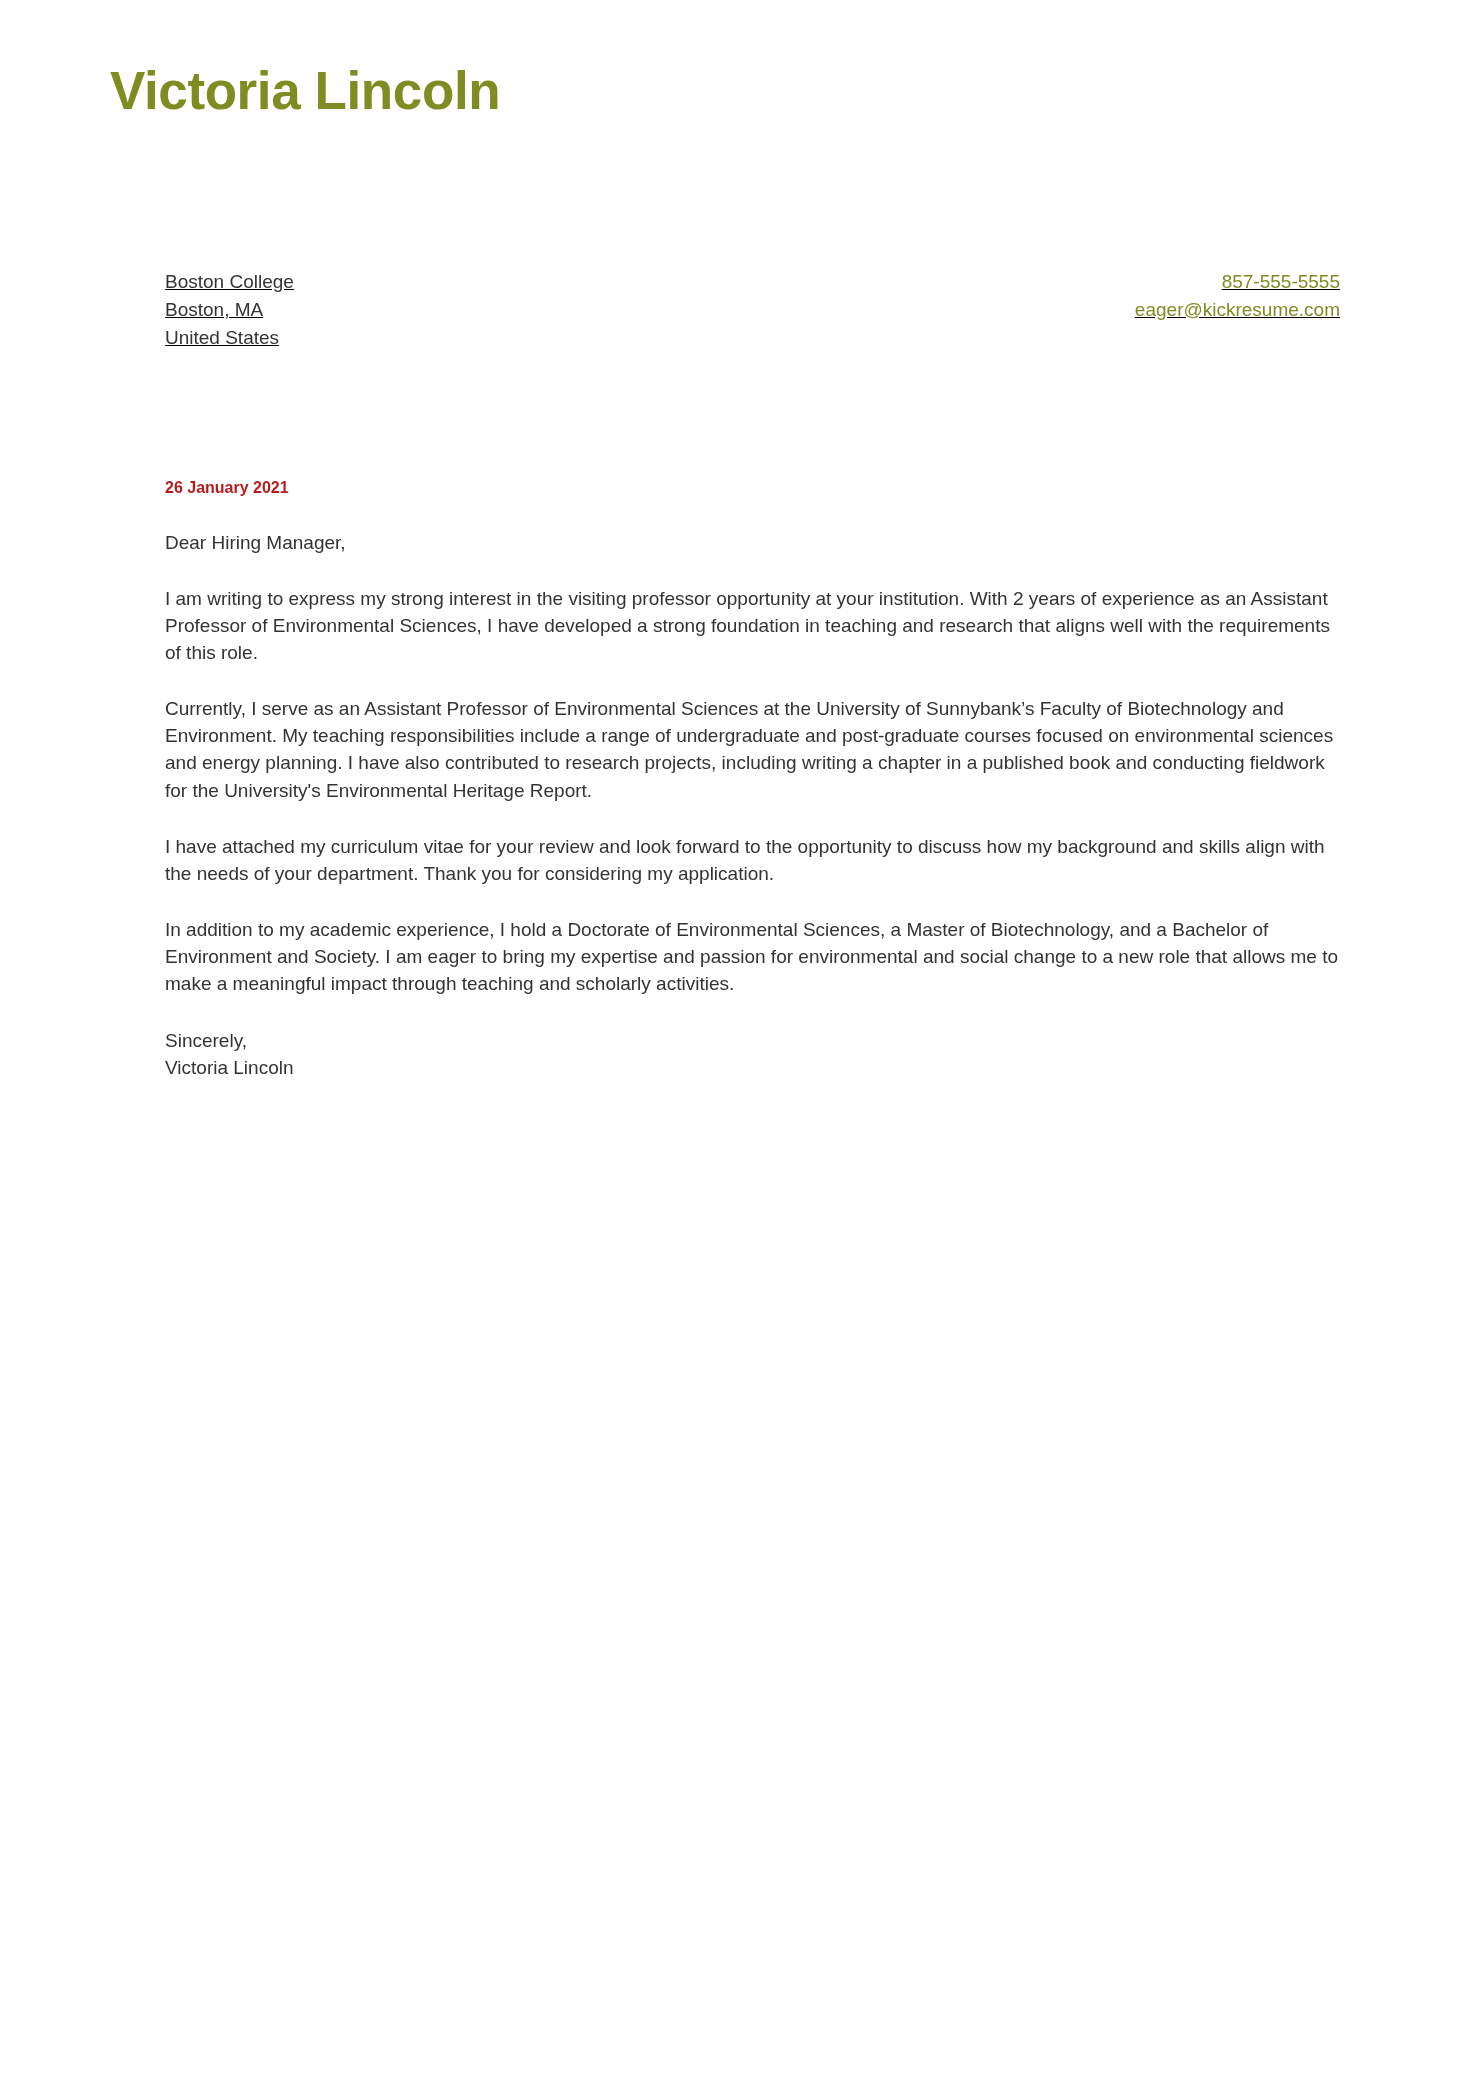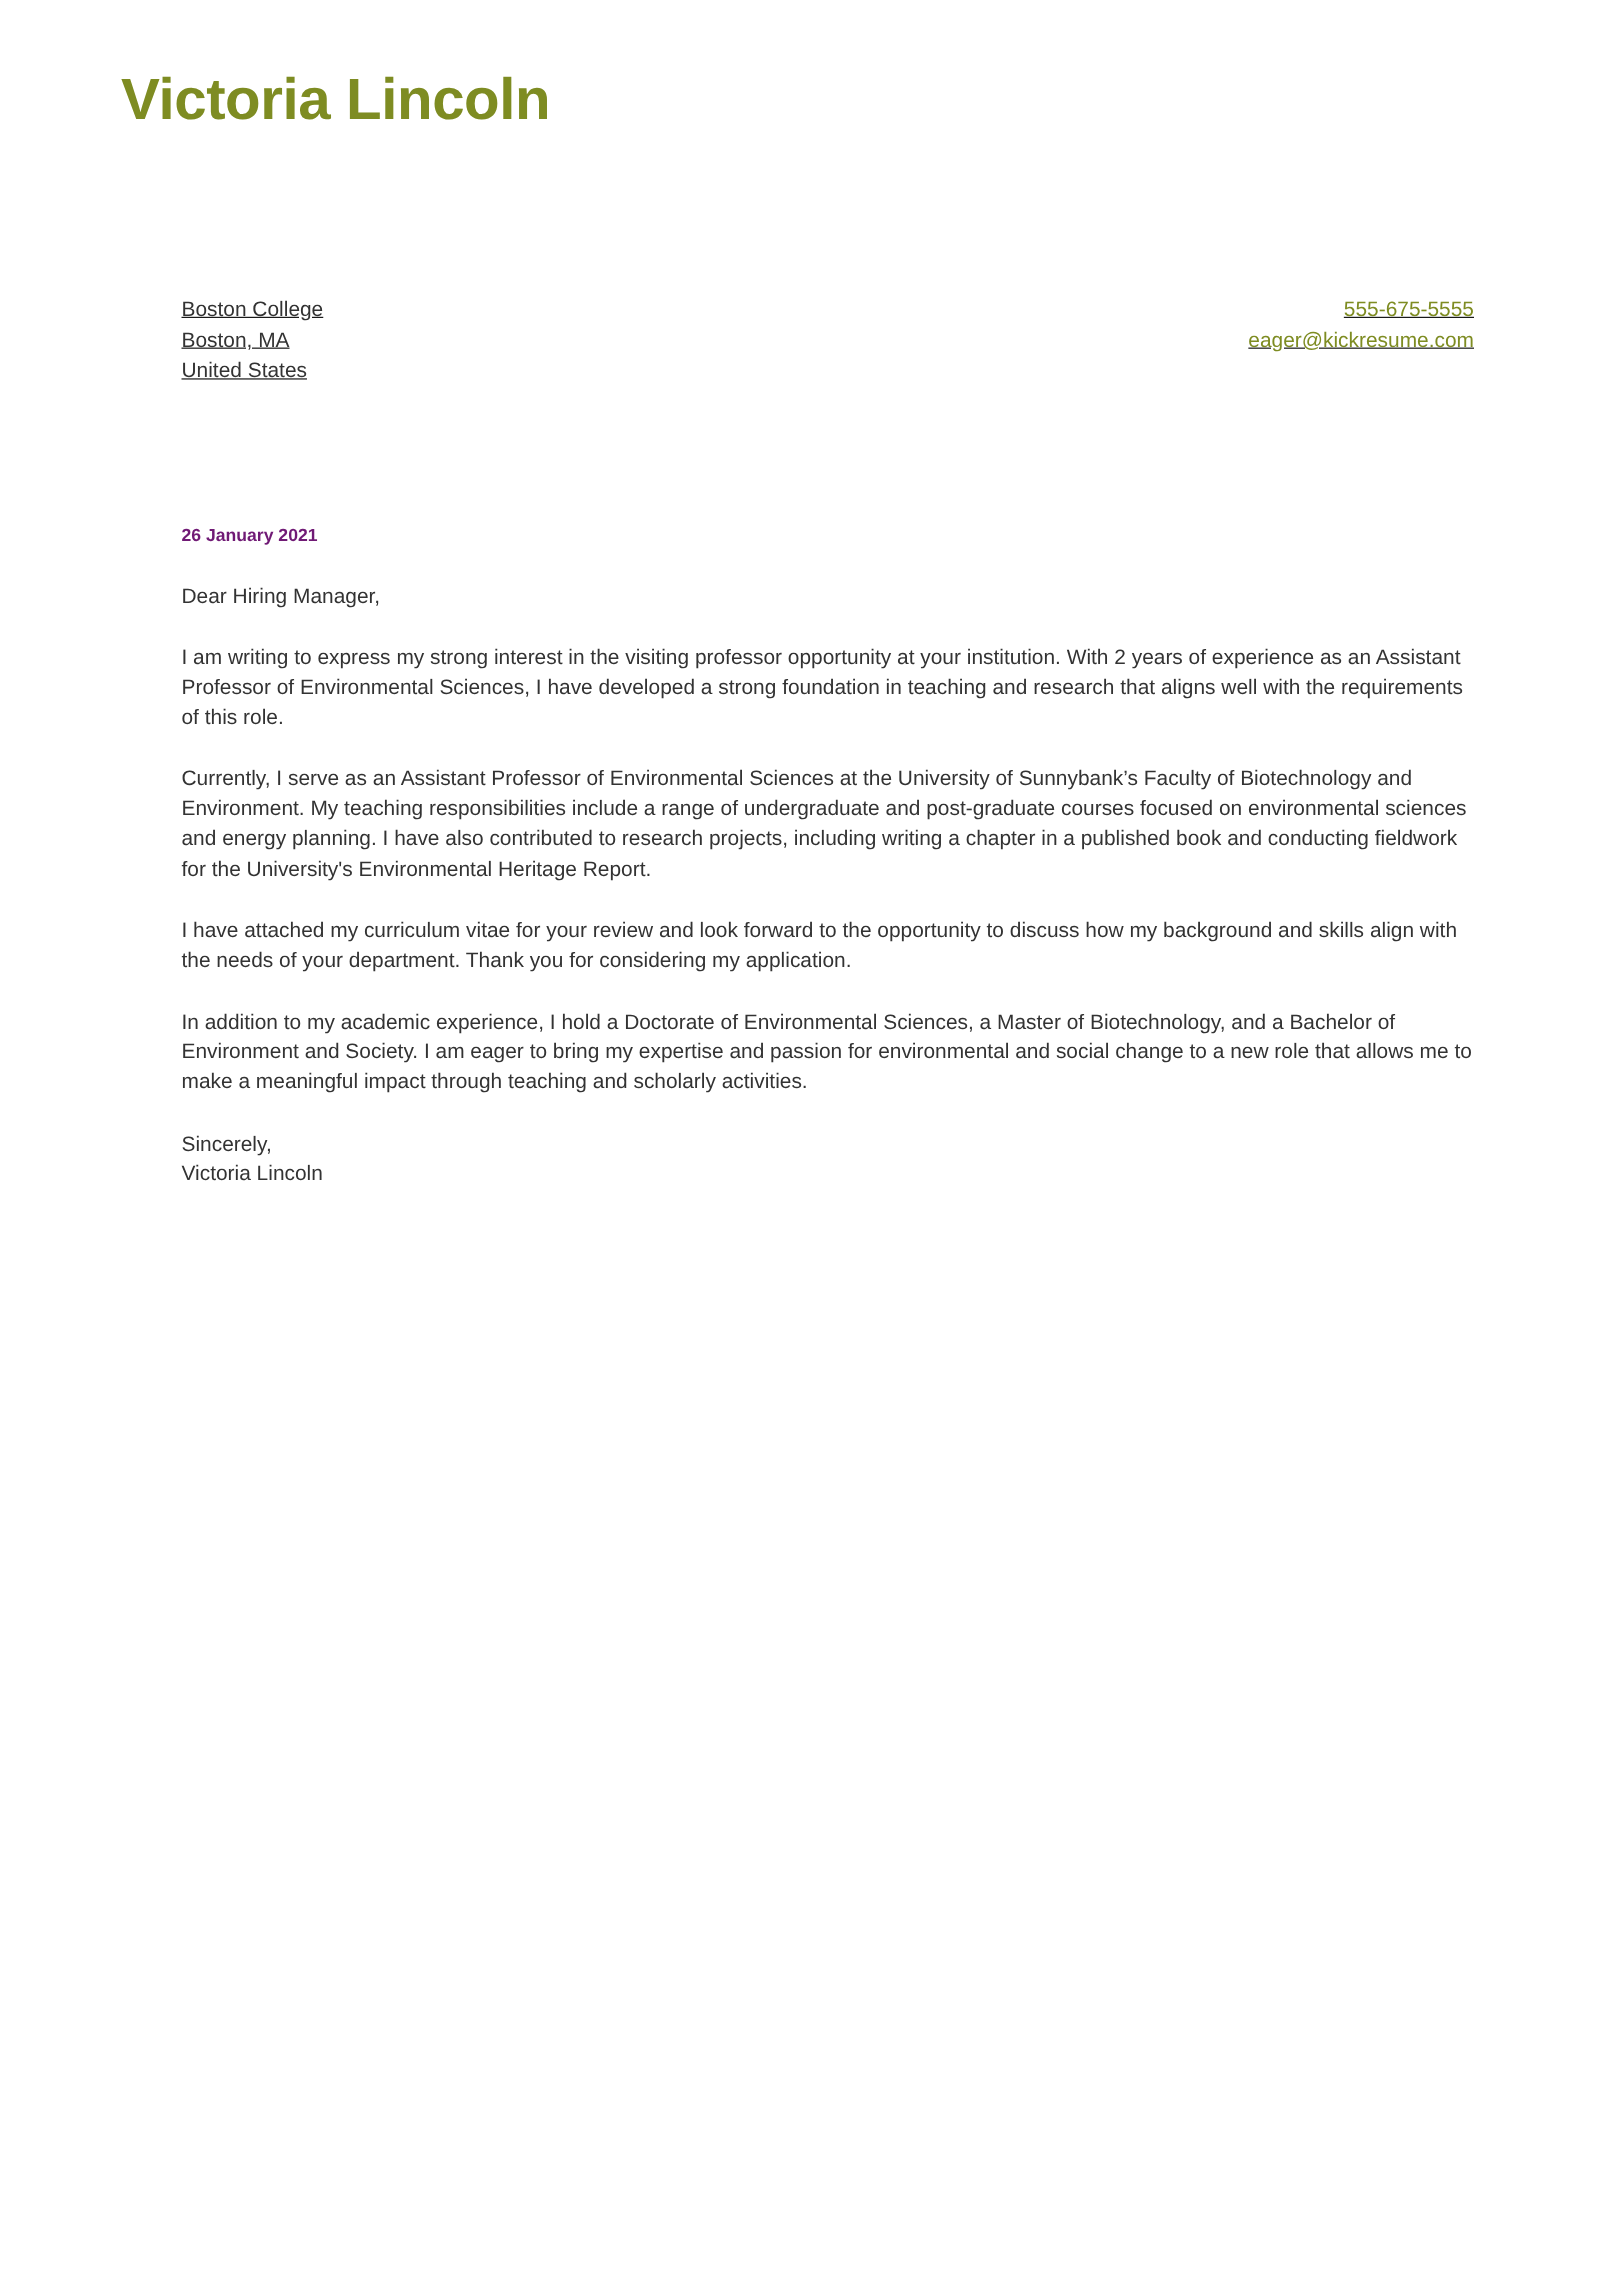--- a/index.html
+++ b/index.html
@@ -76,21 +76,21 @@
   
   .letter {
     position: absolute;
     left: 165px;
     top: 477px;
     width: 1175px;
   }
   .letter-date {
     font-size: 16px;
     font-weight: bold;
-    color: #701a75;
+    color: #b91c1c;
     line-height: 1.35;
     margin: 0 0 1px 0;
   }
   .letter-subject {
     font-size: 19px;
     color: #333333;
     line-height: 1.45;
     margin: 0;
   }
   .letter-salutation {
@@ -128,21 +128,21 @@
 
   <div class="contact-row">
 
     <div class="recipient-block">
       <span class="recipient-line">Boston College</span>
       <span class="recipient-line">Boston, MA</span>
       <span class="recipient-line">United States</span>
     </div>
 
     <div class="contact-block">
-      <span class="contact-line">555-675-5555</span>
+      <span class="contact-line">857-555-5555</span>
       <span class="contact-line">eager@kickresume.com</span>
     </div>
 
   </div>
 
   <div class="letter">
 
     <p class="letter-date">26 January 2021</p>
 
 

